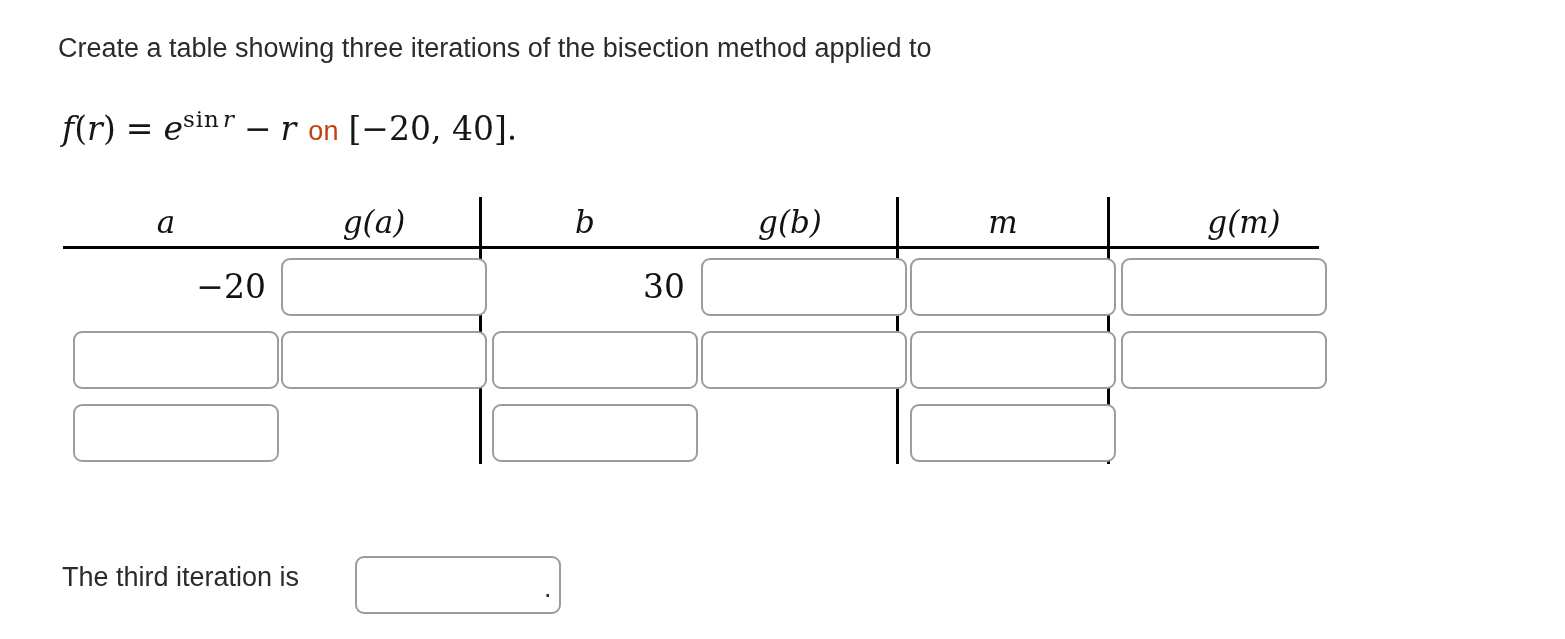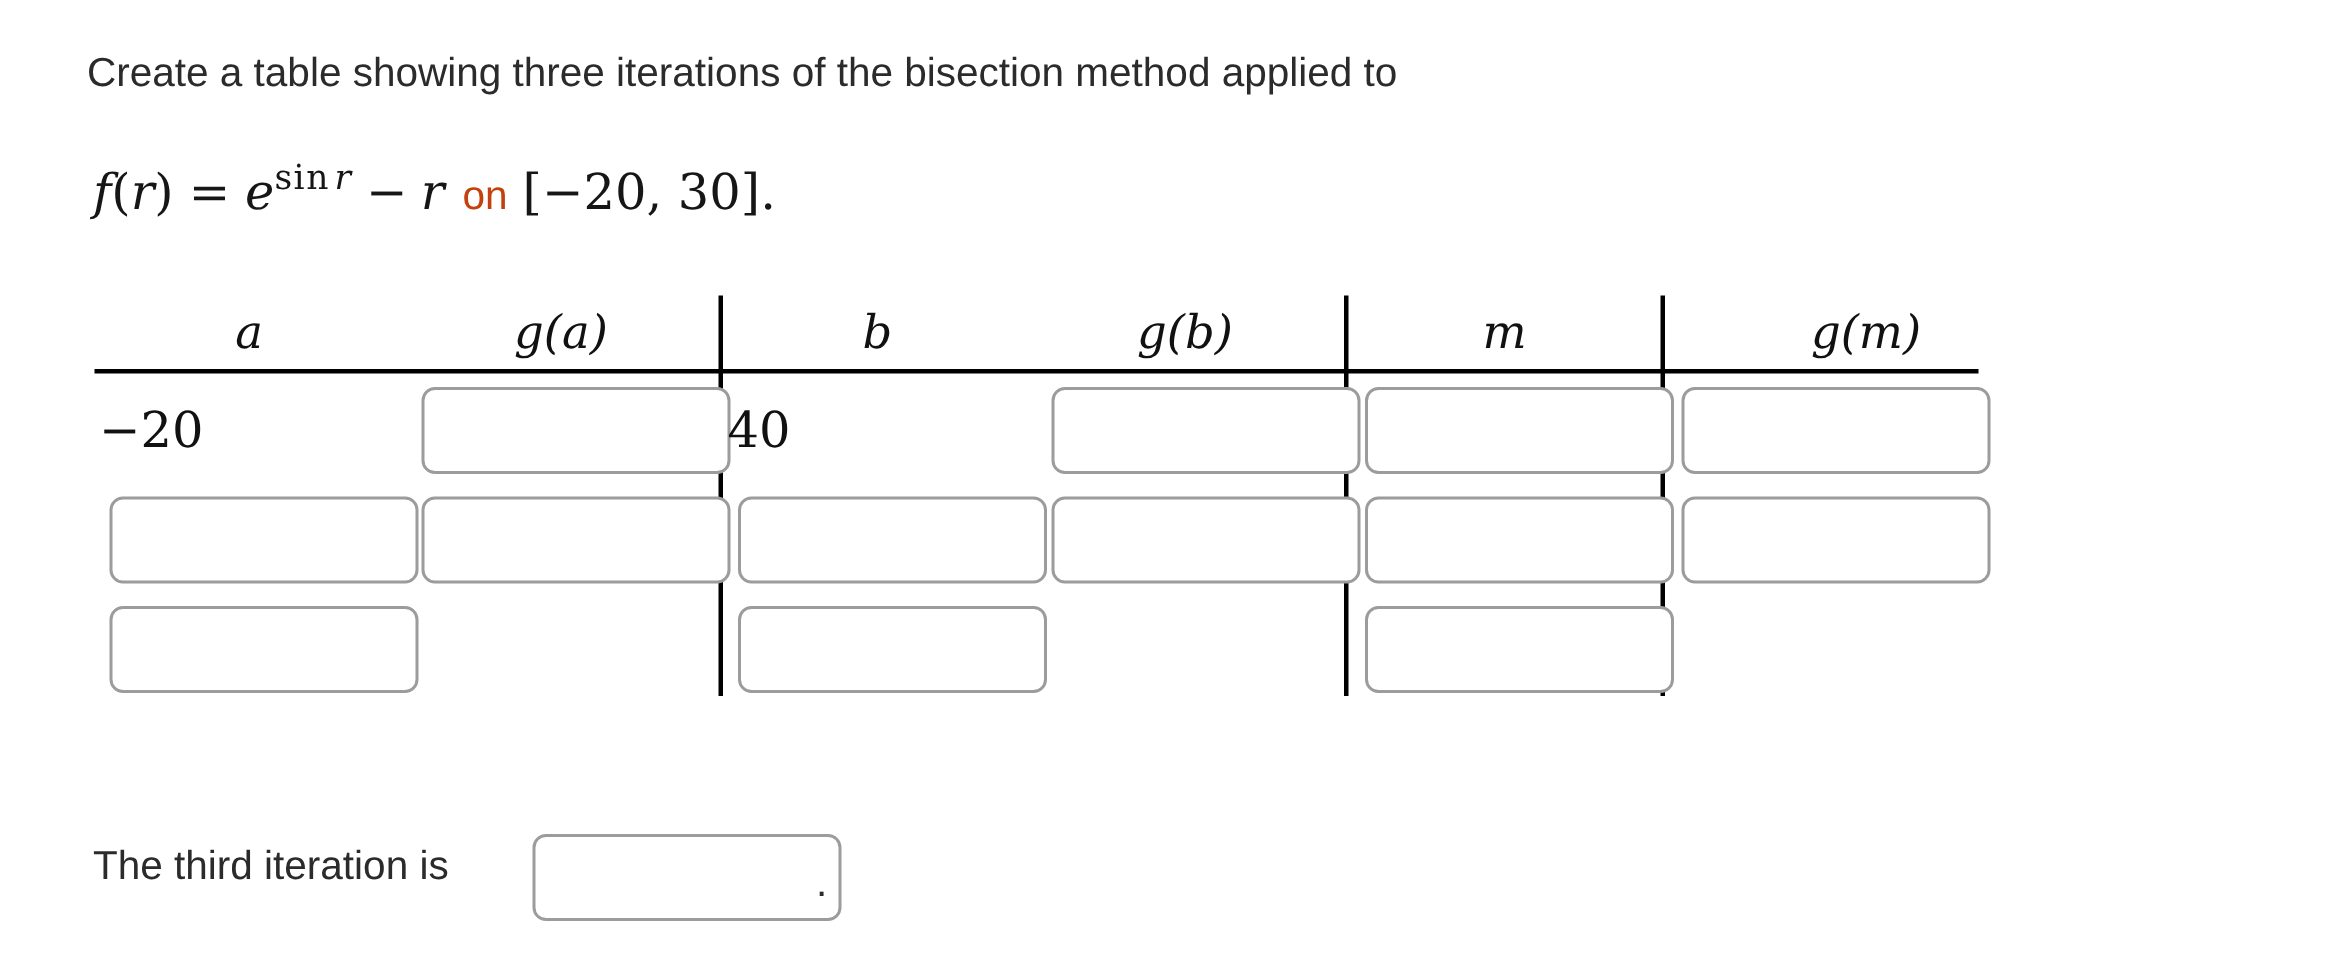--- a/index.html
+++ b/index.html
@@ -54,21 +54,21 @@
     position: absolute; top: 200px; width: 200px; height: 44px;
     line-height: 44px; text-align: center;
     font-family: "DejaVu Serif", serif; font-style: italic;
     font-size: 31px; color: #111;
     white-space: nowrap;
   }
 
   
   .value-cell {
     position: absolute; width: 200px; height: 58px;
-    line-height: 58px; text-align: left;
+    line-height: 58px; text-align: right;
     font-family: "DejaVu Serif", serif;
     font-size: 33px; color: #111;
   }
 
   
   .answer-box {
     position: absolute;
     width: 182px; height: 54px;
     border: 2px solid #9c9c9c;
     border-radius: 9px;
@@ -95,40 +95,40 @@
   #footer-label { left: 62px; top: 548px; height: 58px; line-height: 58px; }
   #footer-input { left: 355px; top: 556px; }
   #footer-period { left: 544px; top: 556px; height: 58px; line-height: 64px; }
 </style>
 </head>
 <body>
 
 <div class="abs sans-text" id="statement">Create a table showing three iterations of the bisection method applied to</div>
 
 <div class="abs" id="formula">
-  <span class="mi">f</span><span class="mo">(</span><span class="mi">r</span><span class="mo">)</span><span class="mo sp-eq">=</span><span class="mi">e</span><span class="exp"><span class="mo">sin</span><span class="mi">r</span></span><span class="mo sp-op">−</span><span class="mi">r</span><span class="word-on">on</span><span class="mo">[−20, 30]</span><span class="mo">.</span>
+  <span class="mi">f</span><span class="mo">(</span><span class="mi">r</span><span class="mo">)</span><span class="mo sp-eq">=</span><span class="mi">e</span><span class="exp"><span class="mo">sin</span><span class="mi">r</span></span><span class="mo sp-op">−</span><span class="mi">r</span><span class="word-on">on</span><span class="mo">[−20, 40]</span><span class="mo">.</span>
 </div>
 
 <div>
 
   <div class="vline" style="left:479px;"></div>
   <div class="vline" style="left:896px;"></div>
   <div class="vline" style="left:1107px;"></div>
   <div class="abs" id="hrule"></div>
 
   <div class="col-header" style="left:66px;">a</div>
   <div class="col-header" style="left:274px;">g(a)</div>
   <div class="col-header" style="left:485px;">b</div>
   <div class="col-header" style="left:690px;text-align:center;">g(b)</div>
   <div class="col-header" style="left:903px;">m</div>
   <div class="col-header" style="left:1144px;">g(m)</div>
 
   <div class="value-cell row-1" style="left:66px;">−20</div>
   <input type="text" class="answer-box col-ga row-1" style="">
-  <div class="value-cell row-1" style="left:485px;">40</div>
+  <div class="value-cell row-1" style="left:485px;">30</div>
   <input type="text" class="answer-box col-gb row-1" style="">
   <input type="text" class="answer-box col-m  row-1" style="">
   <input type="text" class="answer-box col-gm row-1" style="">
 
   <input type="text" class="answer-box col-a  row-2" style="">
   <input type="text" class="answer-box col-ga row-2" style="">
   <input type="text" class="answer-box col-b  row-2" style="">
   <input type="text" class="answer-box col-gb row-2" style="">
   <input type="text" class="answer-box col-m  row-2" style="">
   <input type="text" class="answer-box col-gm row-2" style="">

